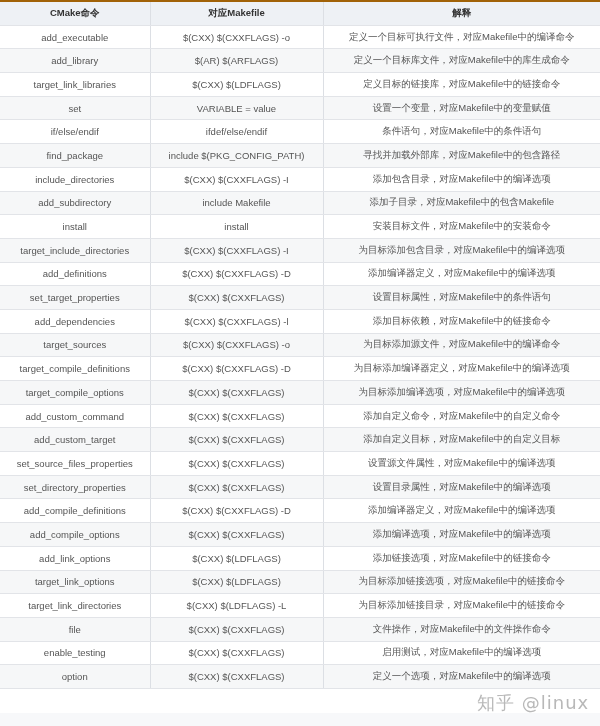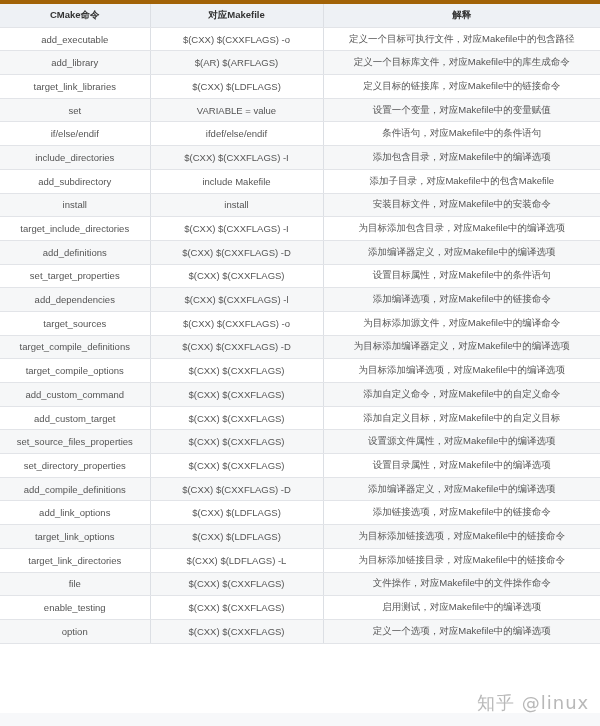--- a/index.html
+++ b/index.html
@@ -4,21 +4,21 @@
   <style>
     html, body { margin: 0; padding: 0; background: #ffffff; }
     body { width: 600px; height: 726px; overflow: hidden; position: relative; }
     .wrap { position: absolute; left: 0; top: 0; width: 600px; }
     table { border-collapse: collapse; width: 600px; table-layout: fixed;
             font-family: "Liberation Sans", "DejaVu Sans", sans-serif; font-size: 9.5px; color: #555; }
     col.c1 { width: 150px; } col.c2 { width: 173px; } col.c3 { width: 277px; }
     th, td { height: 22.7px; padding: 0 4px; text-align: center; border-bottom: 1px solid #e2e4e8;
              border-right: 1px solid #dcdfe4; white-space: nowrap; overflow: hidden; }
     th:last-child, td:last-child { border-right: none; }
-    thead th { background: #eef1f5; color: #333; font-weight: bold; font-size: 9.5px; border-top: 4px solid #a16207; }
+    thead th { background: #eef1f5; color: #333; font-weight: bold; font-size: 9.5px; border-top: 2px solid #a16207; }
     tbody tr:nth-child(odd) td { background: #ffffff; }
     tbody tr:nth-child(even) td { background: #f6f7f8; }
     .footer-strip { position: absolute; left: 0; top: 713px; width: 600px; height: 13px; background: #f7f8fa; }
     .watermark { position: absolute; left: 477px; top: 691px; font-family: "DejaVu Sans", sans-serif;
                  font-size: 18px; color: rgba(160,160,160,0.75); letter-spacing: 1px; pointer-events: none; }
   </style>
 </head>
 <body>
 
 <div class="wrap">
@@ -32,41 +32,46 @@
       <tr>
         <th>CMake命令</th>
         <th>对应Makefile</th>
         <th>解释</th>
       </tr>
     </thead>
     <tbody id="tbody">
         <tr>
           <td>add_executable</td>
           <td>$(CXX) $(CXXFLAGS) -o</td>
-          <td>定义一个目标可执行文件，对应Makefile中的包含路径</td>
+          <td>定义一个目标可执行文件，对应Makefile中的编译命令</td>
         </tr>
         <tr>
           <td>add_library</td>
           <td>$(AR) $(ARFLAGS)</td>
           <td>定义一个目标库文件，对应Makefile中的库生成命令</td>
         </tr>
         <tr>
           <td>target_link_libraries</td>
           <td>$(CXX) $(LDFLAGS)</td>
           <td>定义目标的链接库，对应Makefile中的链接命令</td>
         </tr>
         <tr>
           <td>set</td>
           <td>VARIABLE = value</td>
           <td>设置一个变量，对应Makefile中的变量赋值</td>
         </tr>
         <tr>
           <td>if/else/endif</td>
           <td>ifdef/else/endif</td>
           <td>条件语句，对应Makefile中的条件语句</td>
+        </tr>
+        <tr>
+          <td>find_package</td>
+          <td>include $(PKG_CONFIG_PATH)</td>
+          <td>寻找并加载外部库，对应Makefile中的包含路径</td>
         </tr>
         <tr>
           <td>include_directories</td>
           <td>$(CXX) $(CXXFLAGS) -I</td>
           <td>添加包含目录，对应Makefile中的编译选项</td>
         </tr>
         <tr>
           <td>add_subdirectory</td>
           <td>include Makefile</td>
           <td>添加子目录，对应Makefile中的包含Makefile</td>
@@ -87,21 +92,21 @@
           <td>添加编译器定义，对应Makefile中的编译选项</td>
         </tr>
         <tr>
           <td>set_target_properties</td>
           <td>$(CXX) $(CXXFLAGS)</td>
           <td>设置目标属性，对应Makefile中的条件语句</td>
         </tr>
         <tr>
           <td>add_dependencies</td>
           <td>$(CXX) $(CXXFLAGS) -l</td>
-          <td>添加编译选项，对应Makefile中的链接命令</td>
+          <td>添加目标依赖，对应Makefile中的链接命令</td>
         </tr>
         <tr>
           <td>target_sources</td>
           <td>$(CXX) $(CXXFLAGS) -o</td>
           <td>为目标添加源文件，对应Makefile中的编译命令</td>
         </tr>
         <tr>
           <td>target_compile_definitions</td>
           <td>$(CXX) $(CXXFLAGS) -D</td>
           <td>为目标添加编译器定义，对应Makefile中的编译选项</td>
@@ -130,20 +135,25 @@
           <td>set_directory_properties</td>
           <td>$(CXX) $(CXXFLAGS)</td>
           <td>设置目录属性，对应Makefile中的编译选项</td>
         </tr>
         <tr>
           <td>add_compile_definitions</td>
           <td>$(CXX) $(CXXFLAGS) -D</td>
           <td>添加编译器定义，对应Makefile中的编译选项</td>
         </tr>
         <tr>
+          <td>add_compile_options</td>
+          <td>$(CXX) $(CXXFLAGS)</td>
+          <td>添加编译选项，对应Makefile中的编译选项</td>
+        </tr>
+        <tr>
           <td>add_link_options</td>
           <td>$(CXX) $(LDFLAGS)</td>
           <td>添加链接选项，对应Makefile中的链接命令</td>
         </tr>
         <tr>
           <td>target_link_options</td>
           <td>$(CXX) $(LDFLAGS)</td>
           <td>为目标添加链接选项，对应Makefile中的链接命令</td>
         </tr>
         <tr>

